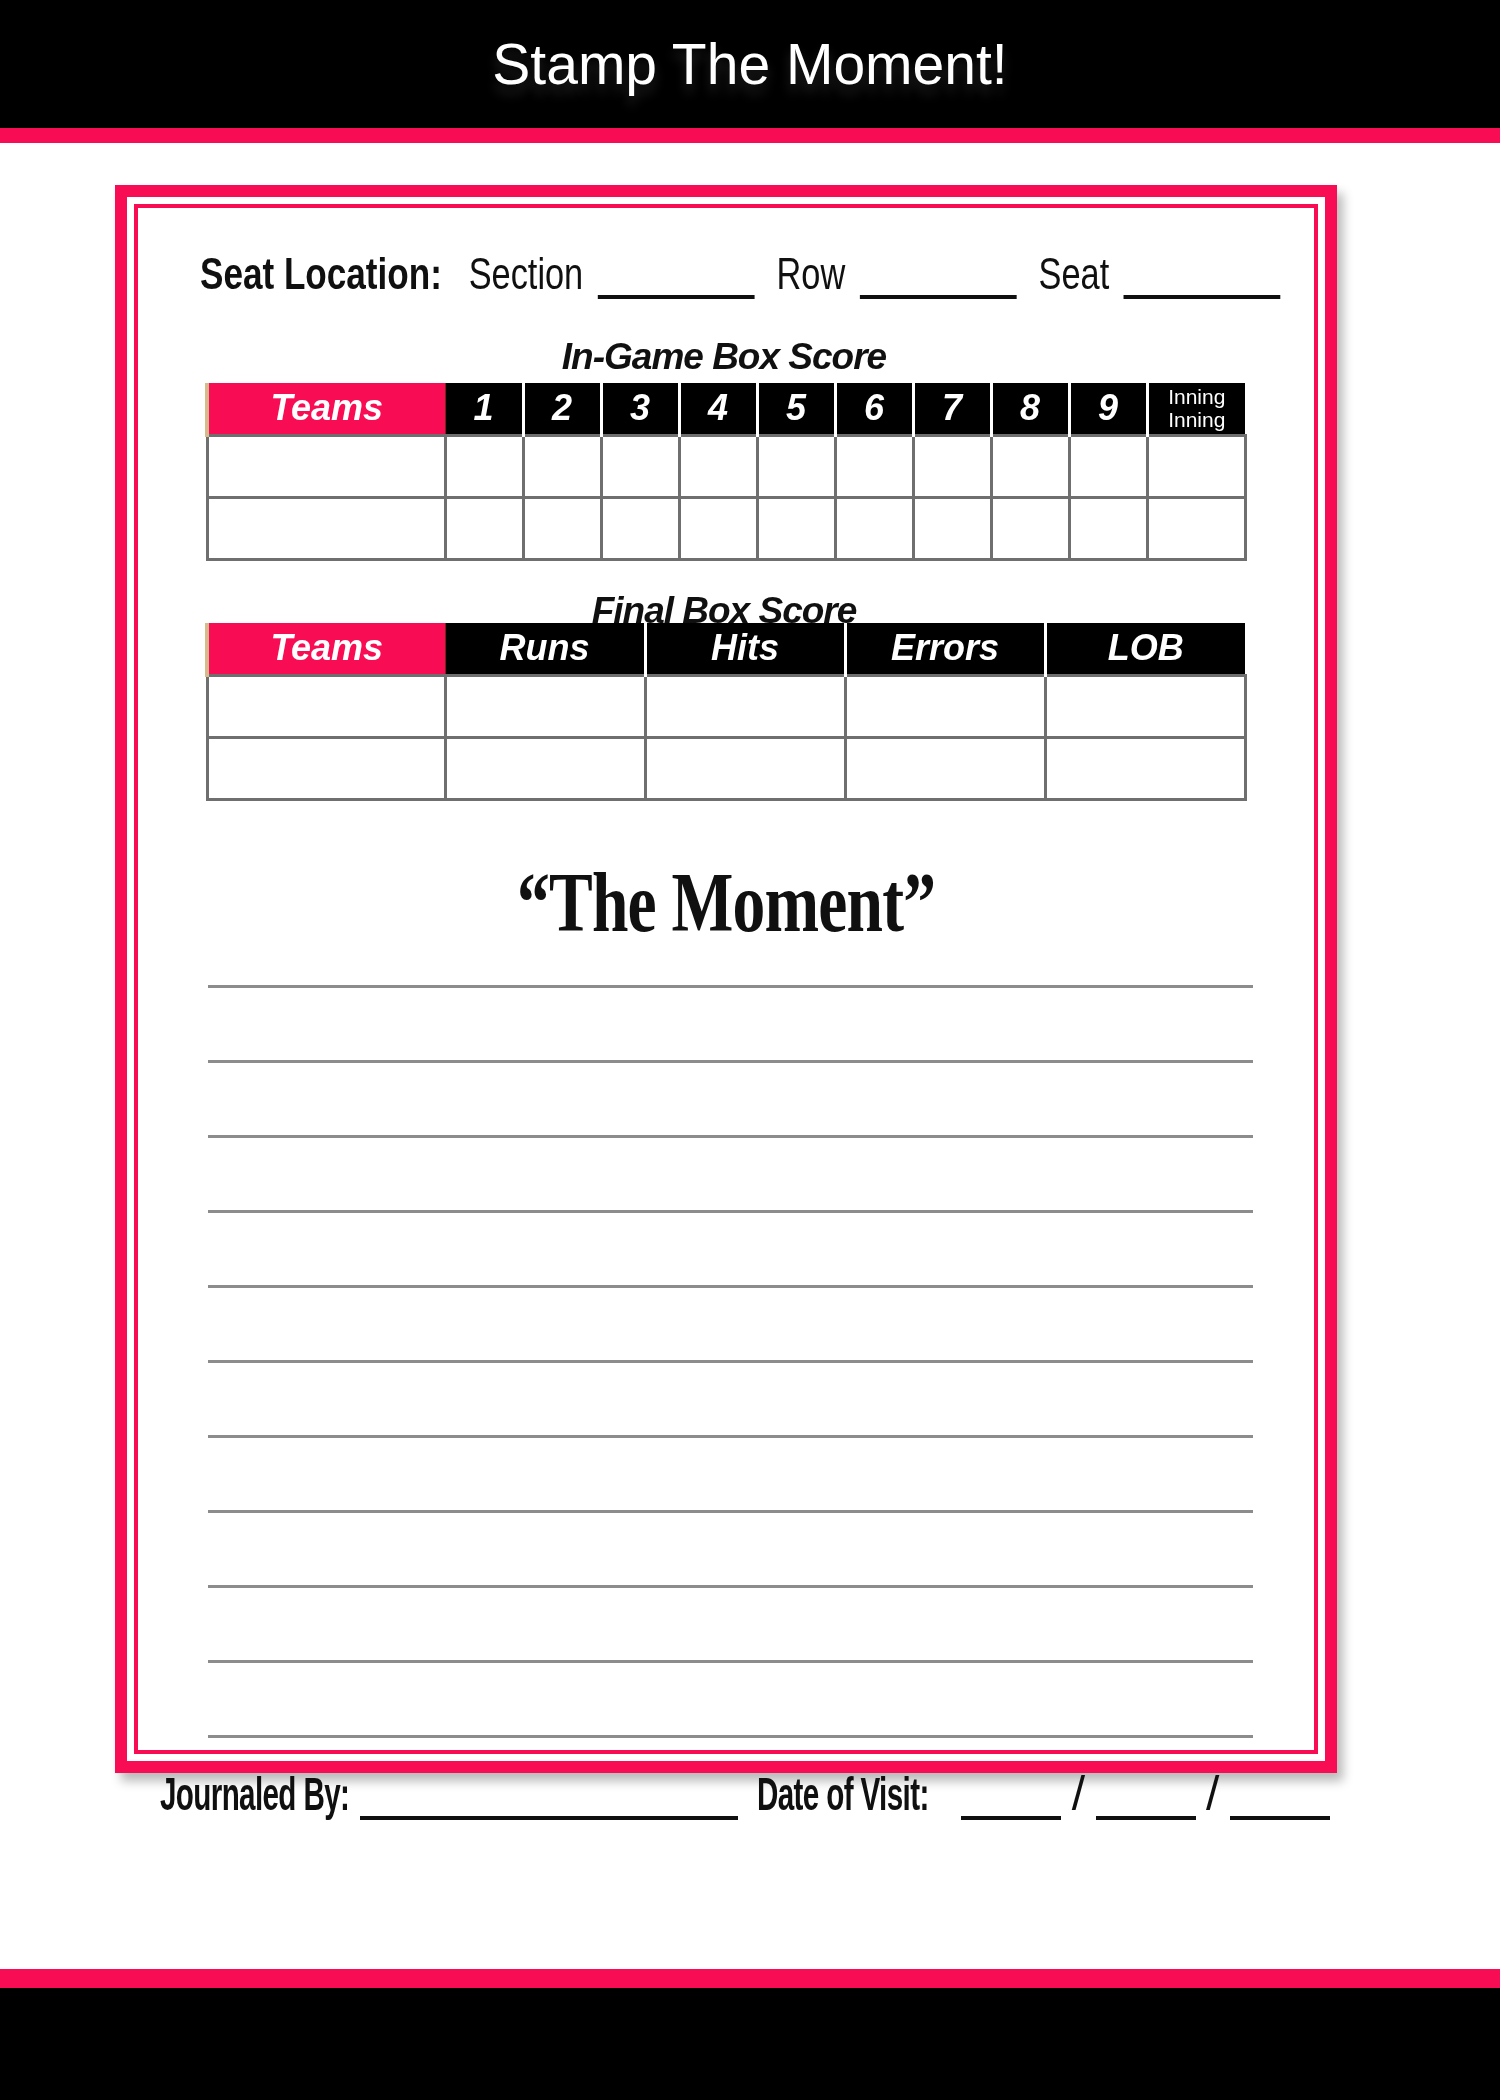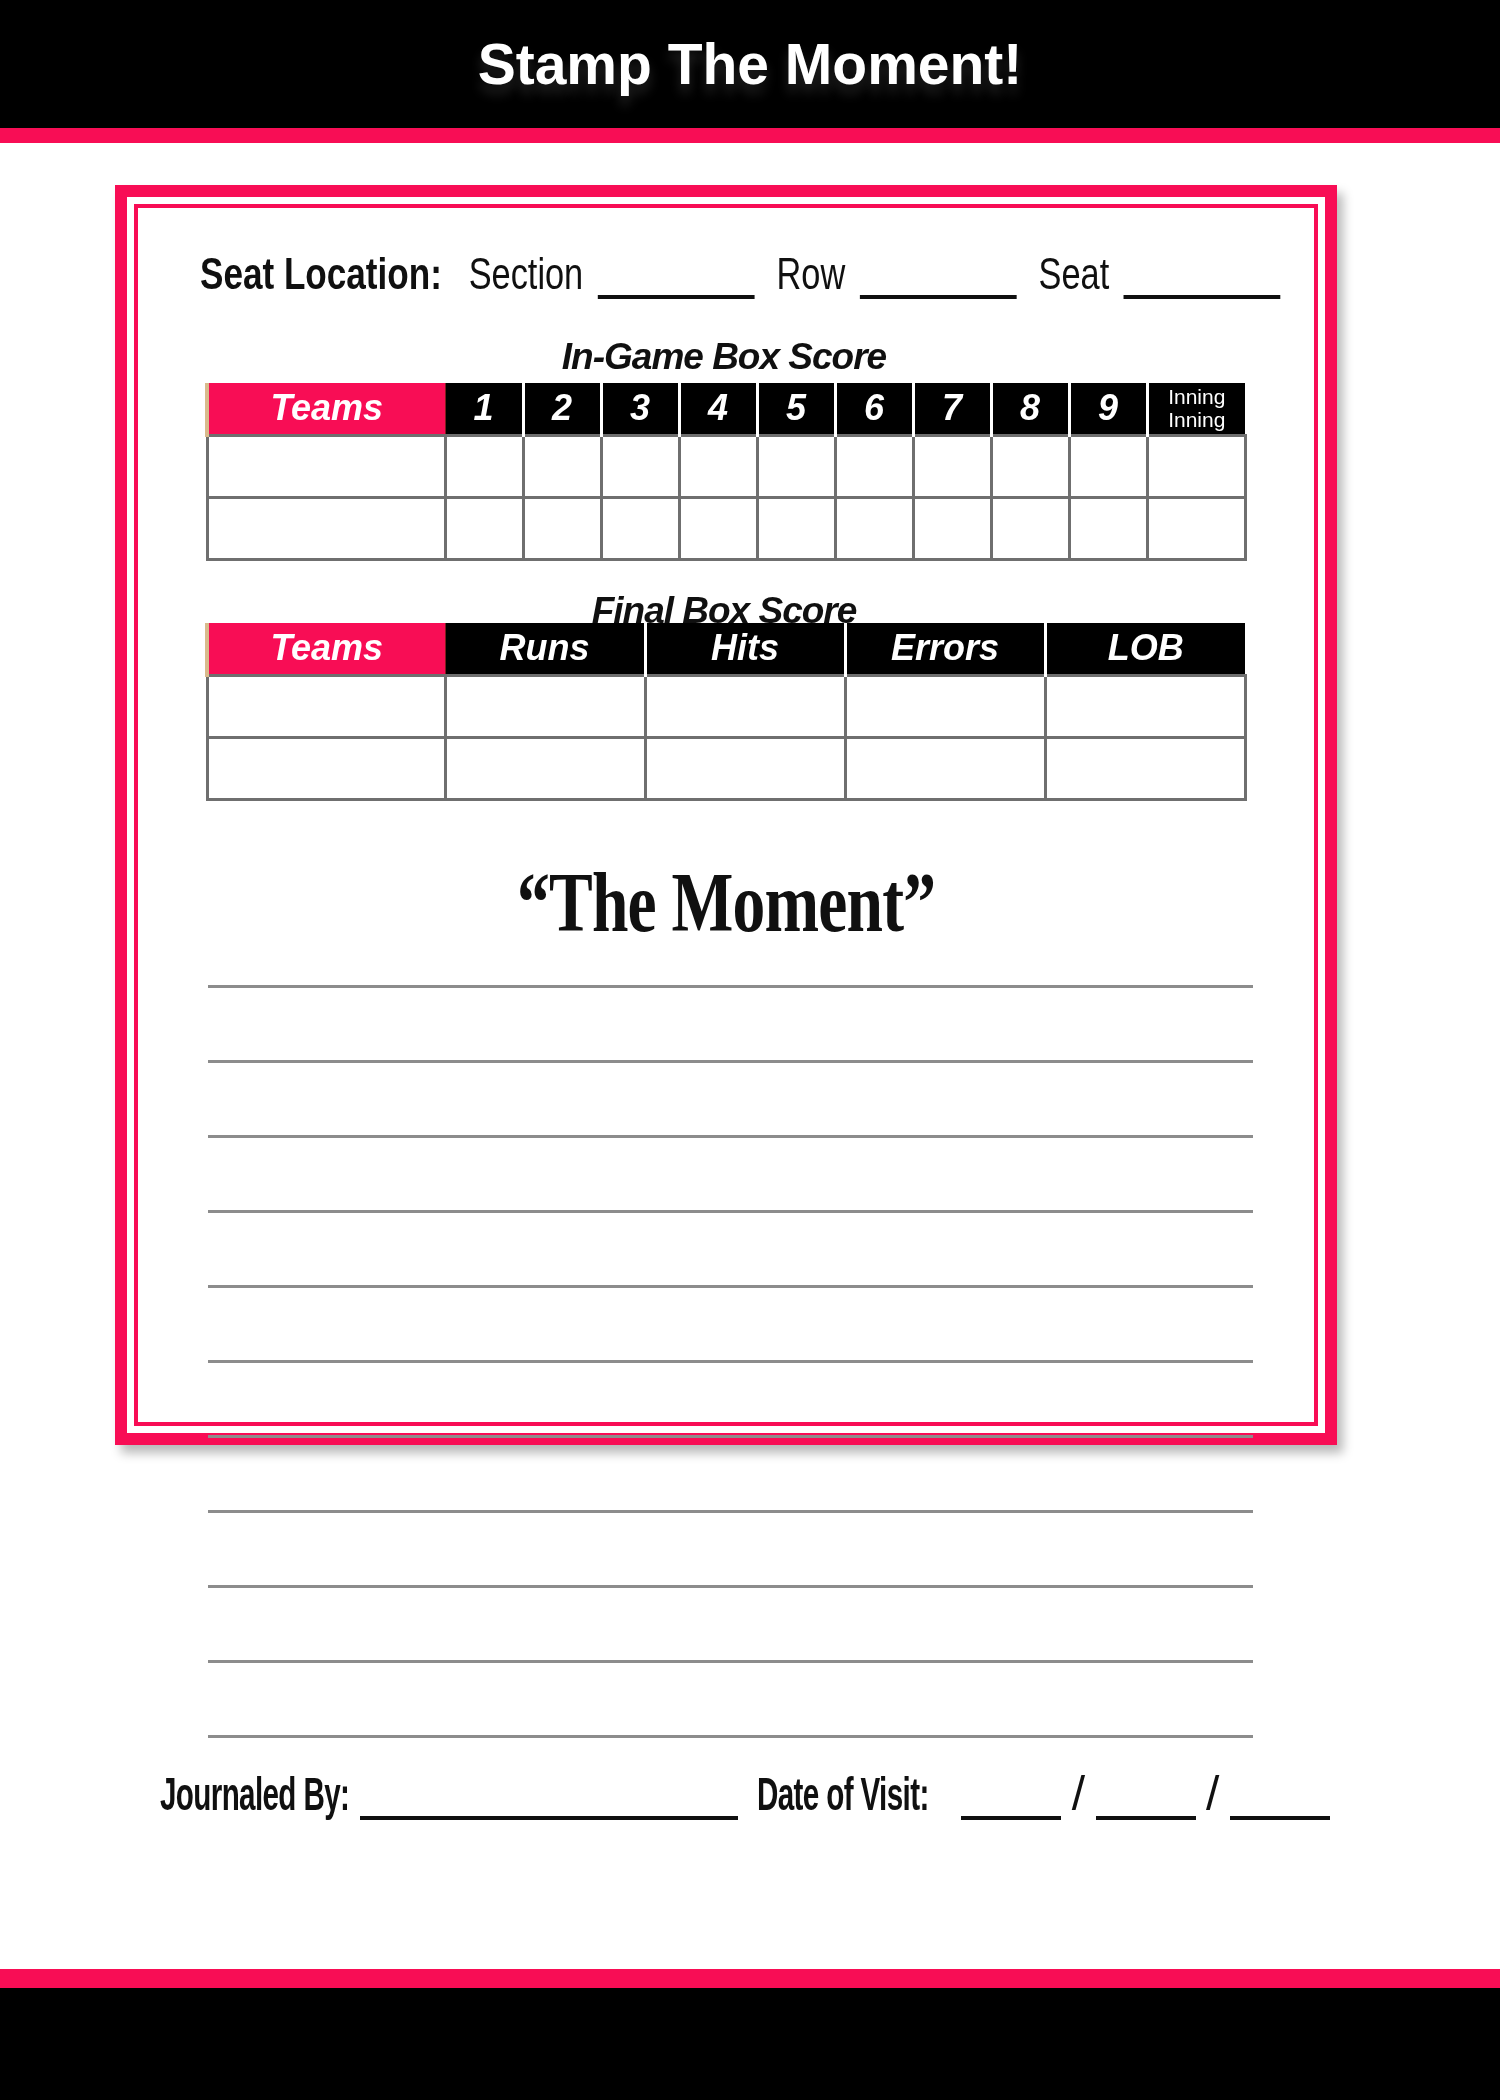--- a/index.html
+++ b/index.html
@@ -10,30 +10,30 @@
     --ink:#101010;
   }
   *{margin:0;padding:0;box-sizing:border-box;}
   html,body{background:#ffffff;}
   body{font-family:"Liberation Sans",sans-serif;color:var(--ink);}
   .page{position:relative;width:1500px;height:2100px;background:#fff;overflow:hidden;}
 
   
   .app-header{position:absolute;top:0;left:0;width:100%;height:128px;background:#000;
     display:flex;align-items:center;justify-content:center;}
-  .app-title{color:#fff;font-size:57px;font-weight:bold;letter-spacing:0;
+  .app-title{color:#fff;font-size:57px;font-weight:normal;letter-spacing:0;
     text-shadow:0 9px 12px rgba(255,255,255,0.14);}
   .header-accent{position:absolute;top:128px;left:0;width:100%;height:15px;background:var(--pink);}
 
   
   .footer-accent{position:absolute;top:1969px;left:0;width:100%;height:19px;background:var(--pink);}
   .footer-black{position:absolute;top:1988px;left:0;width:100%;height:112px;background:#000;}
 
   
-  .card{position:absolute;left:115px;top:185px;width:1222px;height:1260px;background:#fff;
+  .card{position:absolute;left:115px;top:185px;width:1222px;height:1588px;background:#fff;
     border:12px solid var(--pink);box-shadow:6px 8px 10px rgba(0,0,0,0.28);}
   .card-inner{position:absolute;left:7px;top:7px;right:7px;bottom:7px;border:4px solid var(--pink);}
 
   
   .seat-line{position:absolute;top:40px;left:62px;height:64px;white-space:nowrap;}
   .squeeze{display:inline-block;transform:scaleX(0.78);transform-origin:0 50%;white-space:nowrap;}
   .seat-label{font-weight:bold;font-size:45px;margin-right:30px;}
   .seat-field-label{font-weight:normal;font-size:44px;margin-right:14px;}
   .blank{display:inline-block;border-bottom:4px solid var(--ink);height:48px;vertical-align:-10px;}
   .seat-blank{width:201px;margin-right:24px;}

